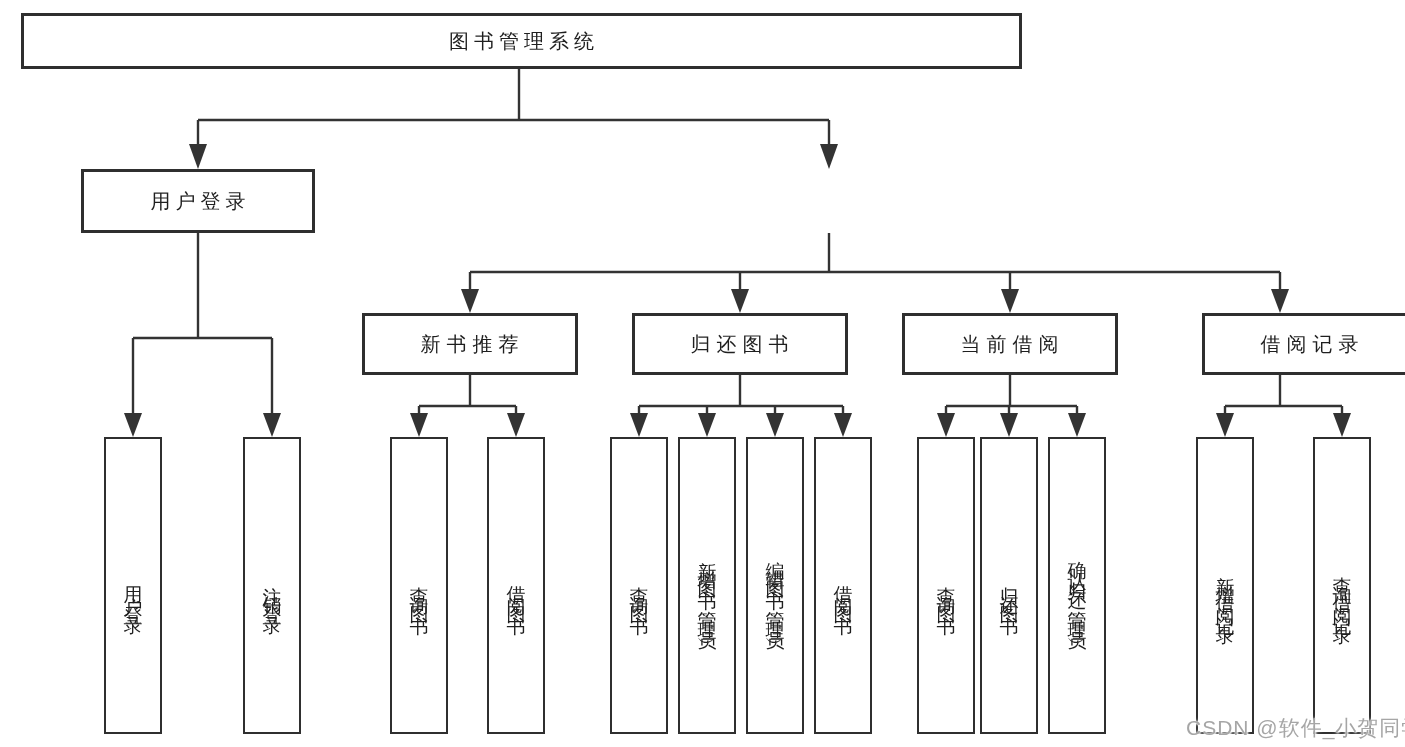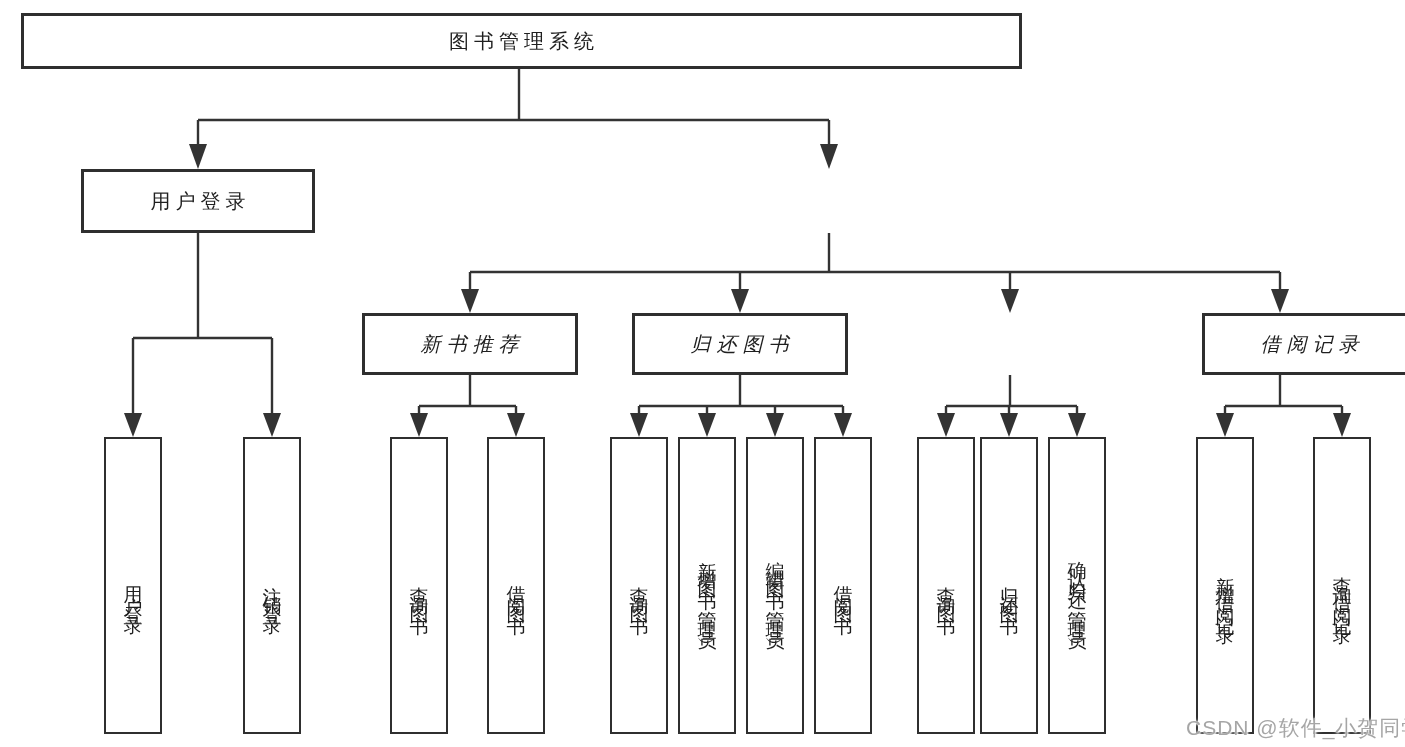--- a/index.html
+++ b/index.html
@@ -32,21 +32,21 @@
     align-items: center;
     justify-content: center;
     z-index: 2;
     font-size: 20px;
     letter-spacing: 5px;
     white-space: nowrap;
   }
   .box .lbl { text-indent: 5px; } 
   .root-box   { left: 21px;  top: 13px;  width: 1001px; height: 56px; }
   .l2-box     { top: 169px; width: 234px; height: 64px; }
-  .l3-box     { top: 313px; width: 216px; height: 62px; letter-spacing: 6px; font-style: italic; }
+  .l3-box     { top: 313px; width: 216px; height: 62px; letter-spacing: 6px; }
   .vbox {
     top: 437px;
     width: 58px;
     height: 297px;
     border-width: 2.5px;
     writing-mode: vertical-rl;
     text-orientation: mixed;
     font-size: 19px;
     letter-spacing: 10px;
   }
@@ -144,20 +144,23 @@
   <div class="box l2-box" style="left:81px">
     <span class="lbl">用户登录</span>
   </div>
 
   <div class="box l3-box" style="left:362px">
     <span class="lbl">新书推荐</span>
   </div>
   <div class="box l3-box" style="left:632px">
     <span class="lbl">归还图书</span>
   </div>
+  <div class="box l3-box" style="left:902px">
+    <span class="lbl">当前借阅</span>
+  </div>
   <div class="box l3-box" style="left:1202px">
     <span class="lbl">借阅记录</span>
   </div>
 
   <div class="box vbox" style="left:104px">
     <span class="lbl">用户登录</span>
   </div>
   <div class="box vbox" style="left:243px">
     <span class="lbl">注销登录</span>
   </div>

